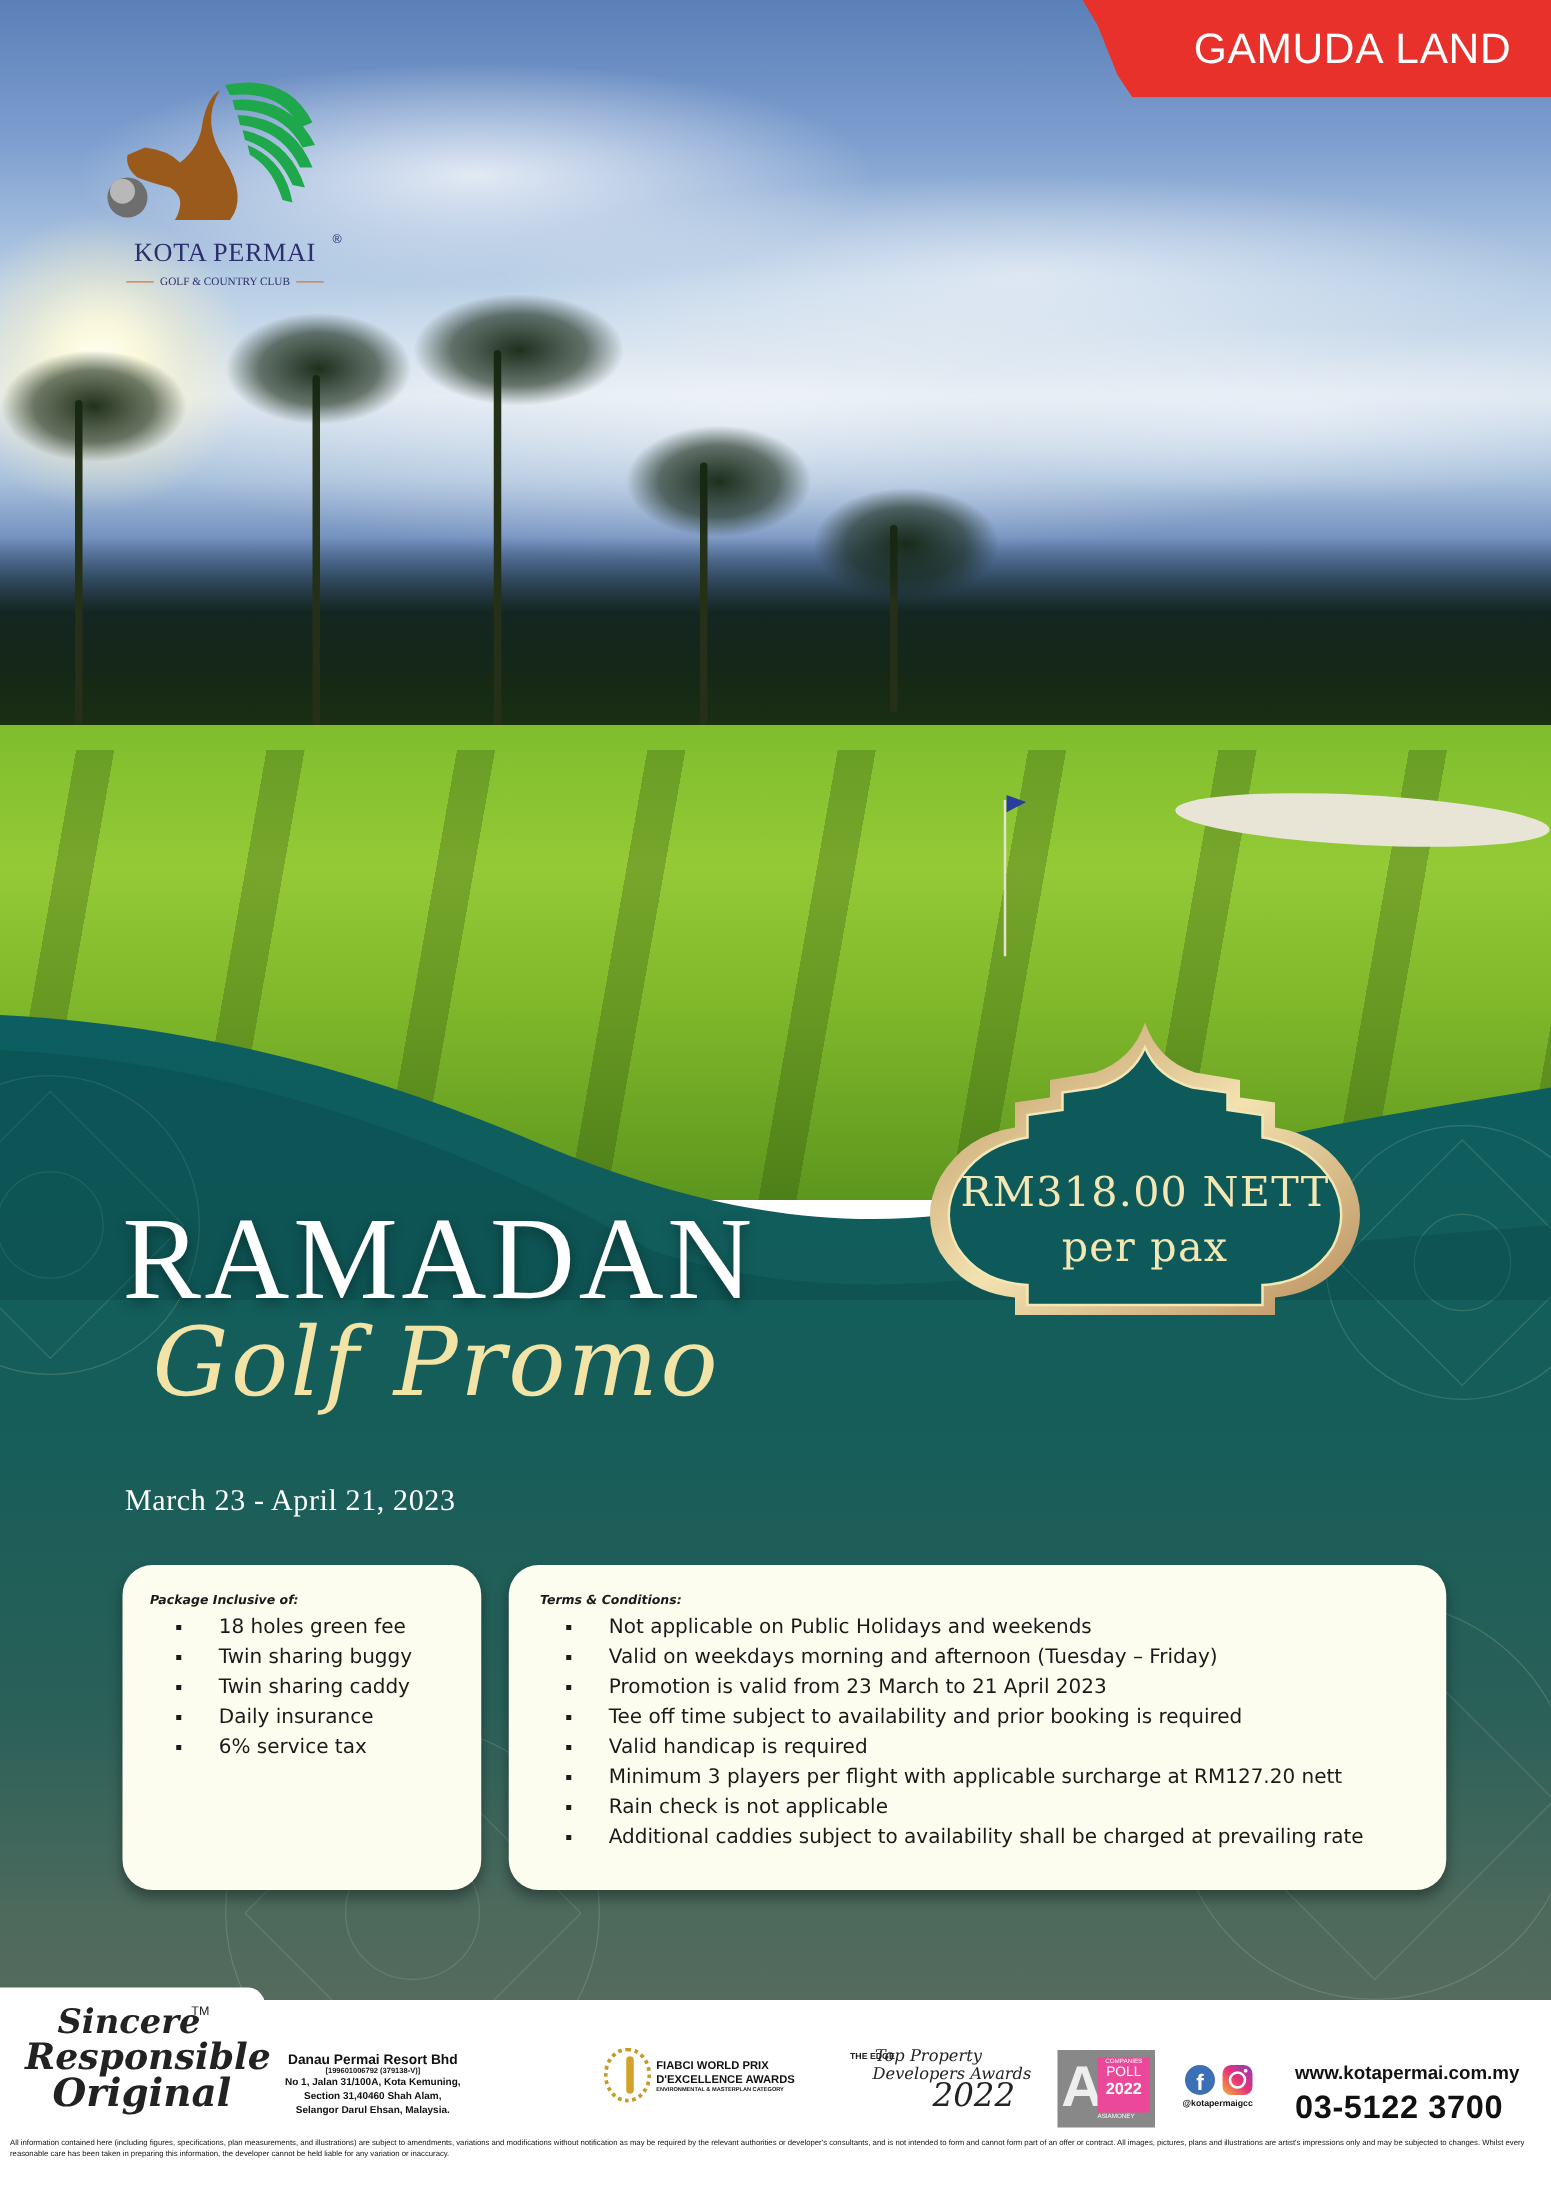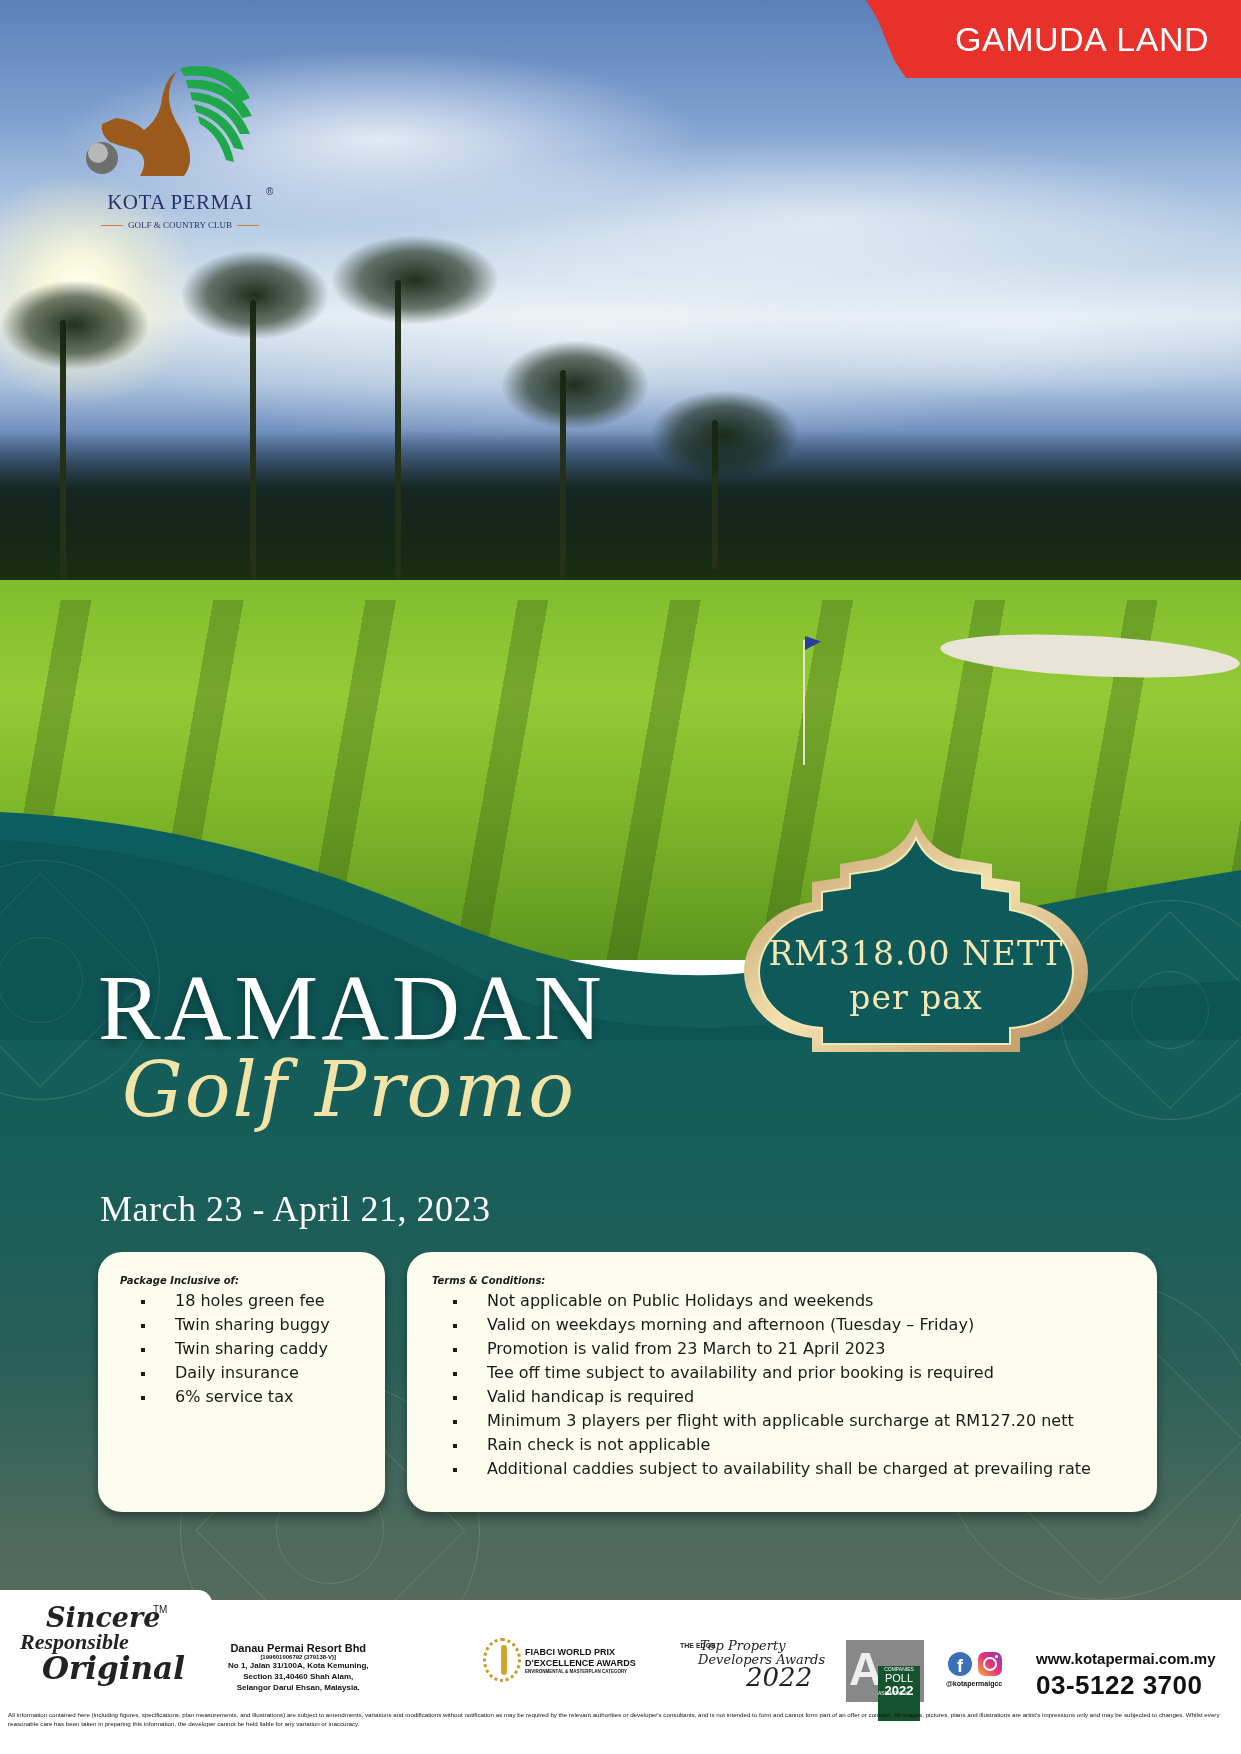--- a/index.html
+++ b/index.html
@@ -66,59 +66,59 @@
   .price-line1{position:absolute;left:0;top:122px;width:372px;text-align:center;color:#f3e7b4;
     font-family:"DejaVu Serif",serif;font-size:33px;letter-spacing:1px;}
   .price-line2{position:absolute;left:0;top:166px;width:372px;text-align:center;color:#f3e7b4;
     font-family:"DejaVu Serif",serif;font-size:33px;letter-spacing:1px;}
 
   
   .title{position:absolute;left:98px;top:960px;color:#fff;font-family:"Liberation Serif",serif;
     font-size:94px;letter-spacing:3px;line-height:1;text-shadow:0 4px 10px rgba(0,0,0,.35);}
   .subtitle{position:absolute;left:122px;top:1052px;color:#f2e3a6;font-family:"DejaVu Serif",serif;
     font-style:italic;font-size:76px;line-height:1;letter-spacing:2px;}
-  .dates{position:absolute;left:100px;top:1188px;color:#fff;font-family:"Liberation Serif",serif;font-size:36px;letter-spacing:.5px;}
+  .dates{position:absolute;left:100px;top:1188px;color:#fff;font-family:"Liberation Serif",serif;font-size:24px;letter-spacing:.5px;}
 
   
   .card{position:absolute;background:#fdfdef;border-radius:24px;box-shadow:0 6px 10px rgba(0,0,0,.35);
     font-family:"DejaVu Sans",sans-serif;color:#1a1a1a;}
   .card h3{font-size:10px;font-weight:bold;margin-bottom:3px;font-style:italic;}
   .card ul{list-style:none;}
   .card li{font-size:16px;line-height:24px;position:relative;padding-left:55px;}
   .card li::before{content:"";position:absolute;left:21px;top:11px;width:4px;height:4px;background:#1a1a1a;}
   .card-pkg{left:98px;top:1252px;width:287px;height:260px;padding:23px 0 0 22px;}
   .card-tc{left:407px;top:1252px;width:750px;height:260px;padding:23px 0 0 25px;}
   .card-tc li{padding-left:55px;}
 
   
   .footer{position:absolute;left:0;top:1600px;width:1241px;height:154px;background:#fff;}
   .footer-tab{position:absolute;left:0;top:1590px;width:212px;height:40px;background:#fff;border-top-right-radius:14px;}
   .sro{position:absolute;left:20px;top:1604px;width:190px;font-family:"DejaVu Serif",serif;font-style:italic;font-weight:bold;color:#222;line-height:1;}
   .sro .l1{font-size:27px;display:block;padding-left:26px;}
-  .sro .l2{font-size:22px;display:block;font-family:Liberation Serif, serif;}
+  .sro .l2{font-size:29px;display:block;}
   .sro .l3{font-size:31px;display:block;padding-left:22px;}
   .tm{position:absolute;left:153px;top:1604px;font-size:10px;color:#222;}
   .company{position:absolute;left:228px;top:1642px;font-family:"Liberation Sans",sans-serif;color:#111;text-align:center;}
   .company .name{font-size:11px;font-weight:bold;}
   .company .reg{font-size:6px;font-weight:bold;}
   .company .addr{font-size:8px;font-weight:bold;line-height:11px;}
   .fiabci{position:absolute;left:483px;top:1638px;display:flex;align-items:center;gap:4px;}
   .laurel{width:38px;height:44px;border-radius:50%;border:3px dotted #c79a28;position:relative;}
   .laurel::after{content:"";position:absolute;left:15px;top:4px;width:6px;height:30px;background:#d4a22a;border-radius:3px;}
   .fiabci-text{font-weight:bold;color:#111;}
   .fiabci-text .t{font-size:9px;line-height:11px;}
   .fiabci-text .s{font-size:4.5px;}
   .edge{position:absolute;left:676px;top:1642px;width:150px;height:48px;color:#222;}
   .edge .e1{font-size:7px;font-weight:bold;position:absolute;left:4px;top:0;}
   .edge .e2{font-family:"DejaVu Serif",serif;font-style:italic;font-size:13px;position:absolute;left:24px;top:-4px;}
   .edge .e3{font-family:"DejaVu Serif",serif;font-style:italic;font-size:13px;position:absolute;left:22px;top:10px;}
   .edge .e4{font-family:"DejaVu Serif",serif;font-style:italic;font-size:26px;position:absolute;left:70px;top:20px;}
   .asiamoney{position:absolute;left:846px;top:1640px;width:78px;height:62px;background:#888;color:#fff;}
   .asiamoney .a{position:absolute;left:3px;top:2px;font-size:46px;font-weight:bold;color:#eee;}
-  .asiamoney .box{position:absolute;left:32px;top:6px;width:42px;height:55px;background:#14532d;text-align:center;margin-top:20px;}
+  .asiamoney .box{position:absolute;left:32px;top:6px;width:42px;height:44px;background:#ec4899;text-align:center;}
   .asiamoney .box .c{font-size:5px;line-height:7px;}
   .asiamoney .box .p{font-size:11px;line-height:11px;}
   .asiamoney .box .y{font-size:13px;font-weight:bold;line-height:13px;}
   .asiamoney .am{position:absolute;left:32px;top:50px;font-size:5px;}
   .social{position:absolute;left:946px;top:1652px;width:60px;}
   .fb{position:absolute;left:2px;top:0;width:24px;height:24px;border-radius:50%;background:#3b6fb6;color:#fff;font-weight:bold;font-size:18px;text-align:center;line-height:28px;overflow:hidden;}
   .ig{position:absolute;left:32px;top:0;width:24px;height:24px;border-radius:7px;background:linear-gradient(45deg,#f5b335,#e6327a,#8a3bb8);}
   .ig::before{content:"";position:absolute;left:5px;top:5px;width:10px;height:10px;border:2.5px solid #fff;border-radius:50%;}
   .ig::after{content:"";position:absolute;left:17px;top:3px;width:3px;height:3px;background:#fff;border-radius:50%;}
   .handle{position:absolute;left:0;top:28px;font-size:7px;font-weight:bold;color:#111;white-space:nowrap;}

